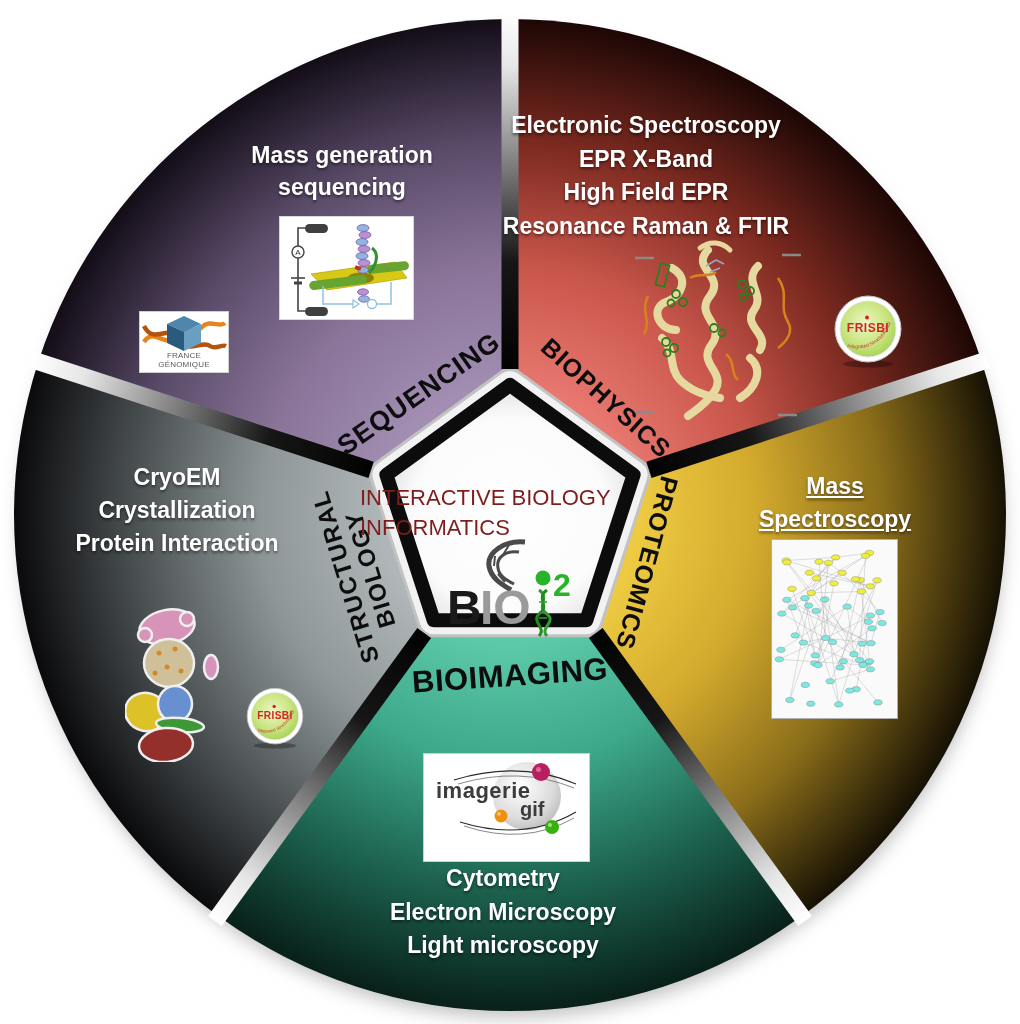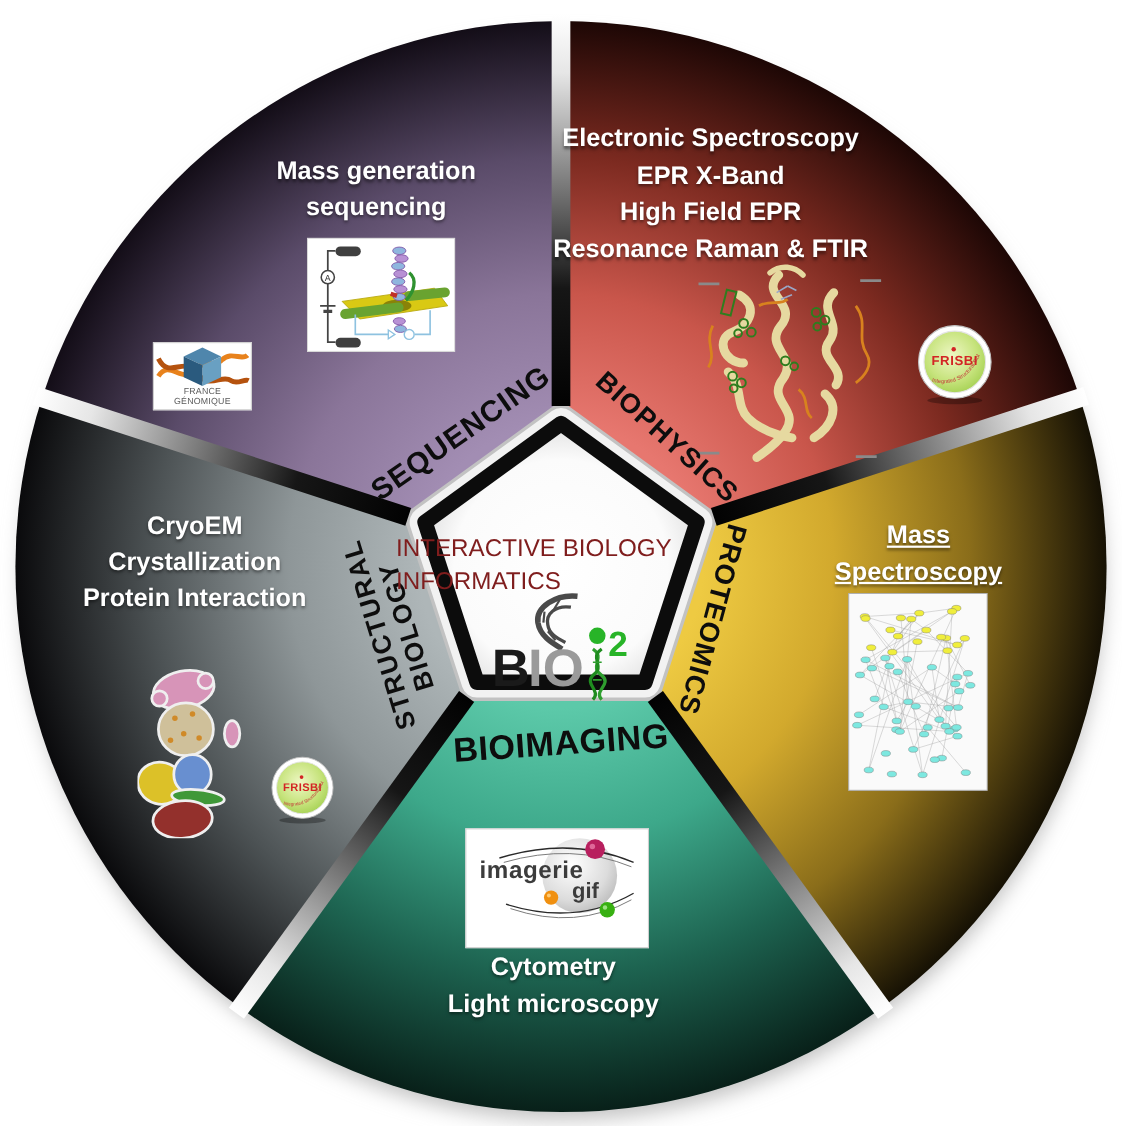--- a/index.html
+++ b/index.html
@@ -402,20 +402,21 @@
       <circle cx="114.5" cy="15.5" r="2.5" fill="#e87aa8" opacity="0.8"></circle>
       <circle cx="77" cy="62" r="6.5" fill="#f09010"></circle>
       <circle cx="75" cy="60" r="1.8" fill="#ffd080" opacity="0.9"></circle>
       <circle cx="128" cy="73" r="7" fill="#38b012"></circle>
       <circle cx="126" cy="71" r="2" fill="#a8e890" opacity="0.9"></circle>
     </svg>
   </div>
 
   <div class="seg-text" id="cyto-text">
     <div>Cytometry</div>
+    <div>Electron Microscopy</div>
     <div>Light microscopy</div>
   </div>
 
   <div class="seg-text" id="cryo-text">
     <div>CryoEM</div>
     <div>Crystallization</div>
     <div>Protein Interaction</div>
   </div>
 
   <svg class="overlay" id="complex-fig" viewBox="0 0 95 157">

